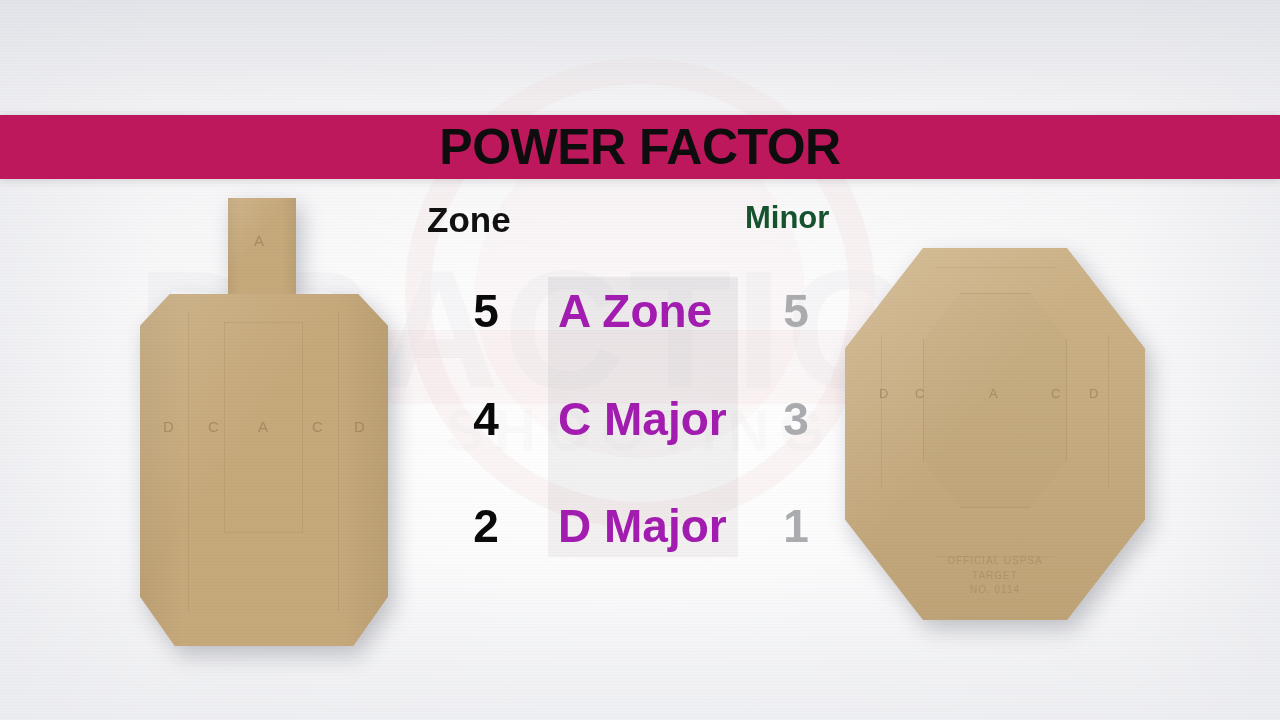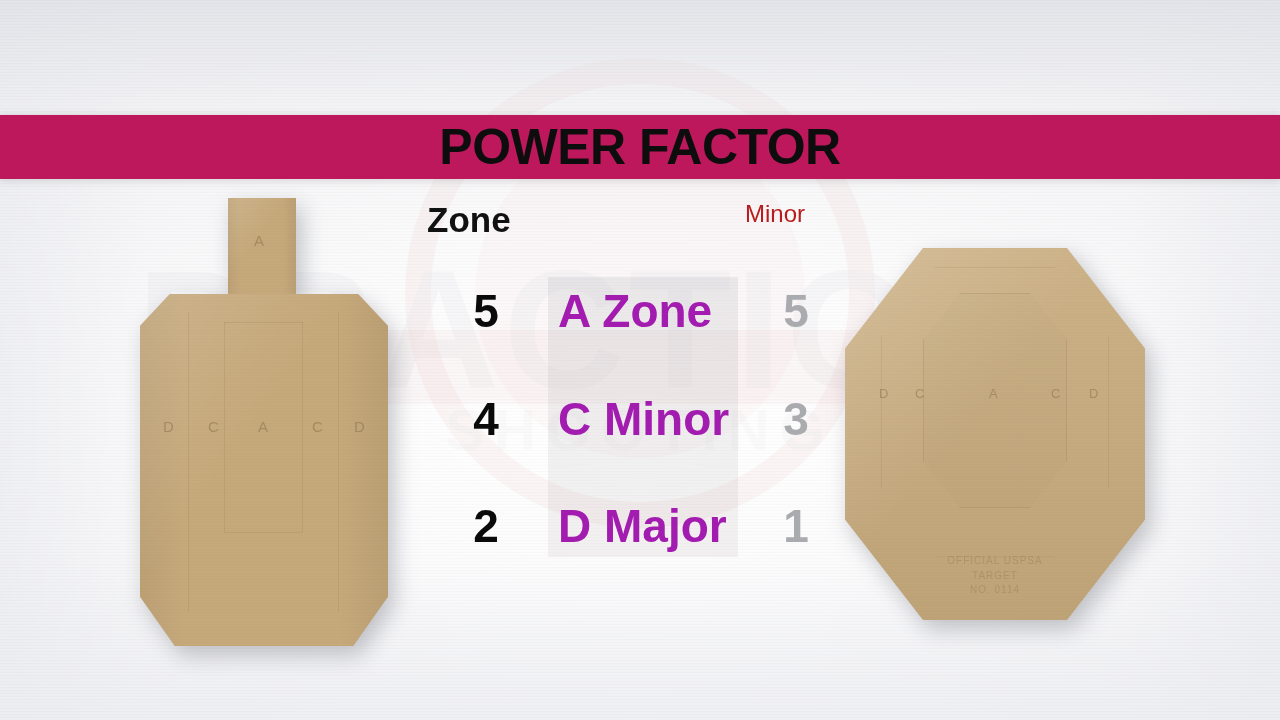--- a/index.html
+++ b/index.html
@@ -96,21 +96,21 @@
   }
   .hdr-row {
     position:absolute; left:0; top:0; width:460px; height:56px;
   }
   .hdr-major {
     position:absolute; left:17px; top:0;
     font-size:35px; font-weight:bold; color:#111;
   }
   .hdr-minor {
     position:absolute; left:335px; top:0;
-    font-size:24px; font-weight:normal; color:#b91c1c;
+    font-size:31px; font-weight:bold; color:#14532d;
   }
   .row {
     position:absolute; left:0; width:460px; height:70px;
   }
   .row.r0 { top:88px; }
   .row.r1 { top:196px; }
   .row.r2 { top:303px; }
   .cell-major {
     position:absolute; left:52px; top:0; width:48px; text-align:center;
     font-size:46px; font-weight:bold; color:#0a0a0a; line-height:1;
@@ -254,21 +254,21 @@
     </div>
 
     <div class="row r0">
       <div class="cell-major">5</div>
       <div class="cell-zone">A Zone</div>
       <div class="cell-minor">5</div>
     </div>
 
     <div class="row r1">
       <div class="cell-major">4</div>
-      <div class="cell-zone">C Minor</div>
+      <div class="cell-zone">C Major</div>
       <div class="cell-minor">3</div>
     </div>
 
     <div class="row r2">
       <div class="cell-major">2</div>
       <div class="cell-zone">D Major</div>
       <div class="cell-minor">1</div>
     </div>
   </div>
 

